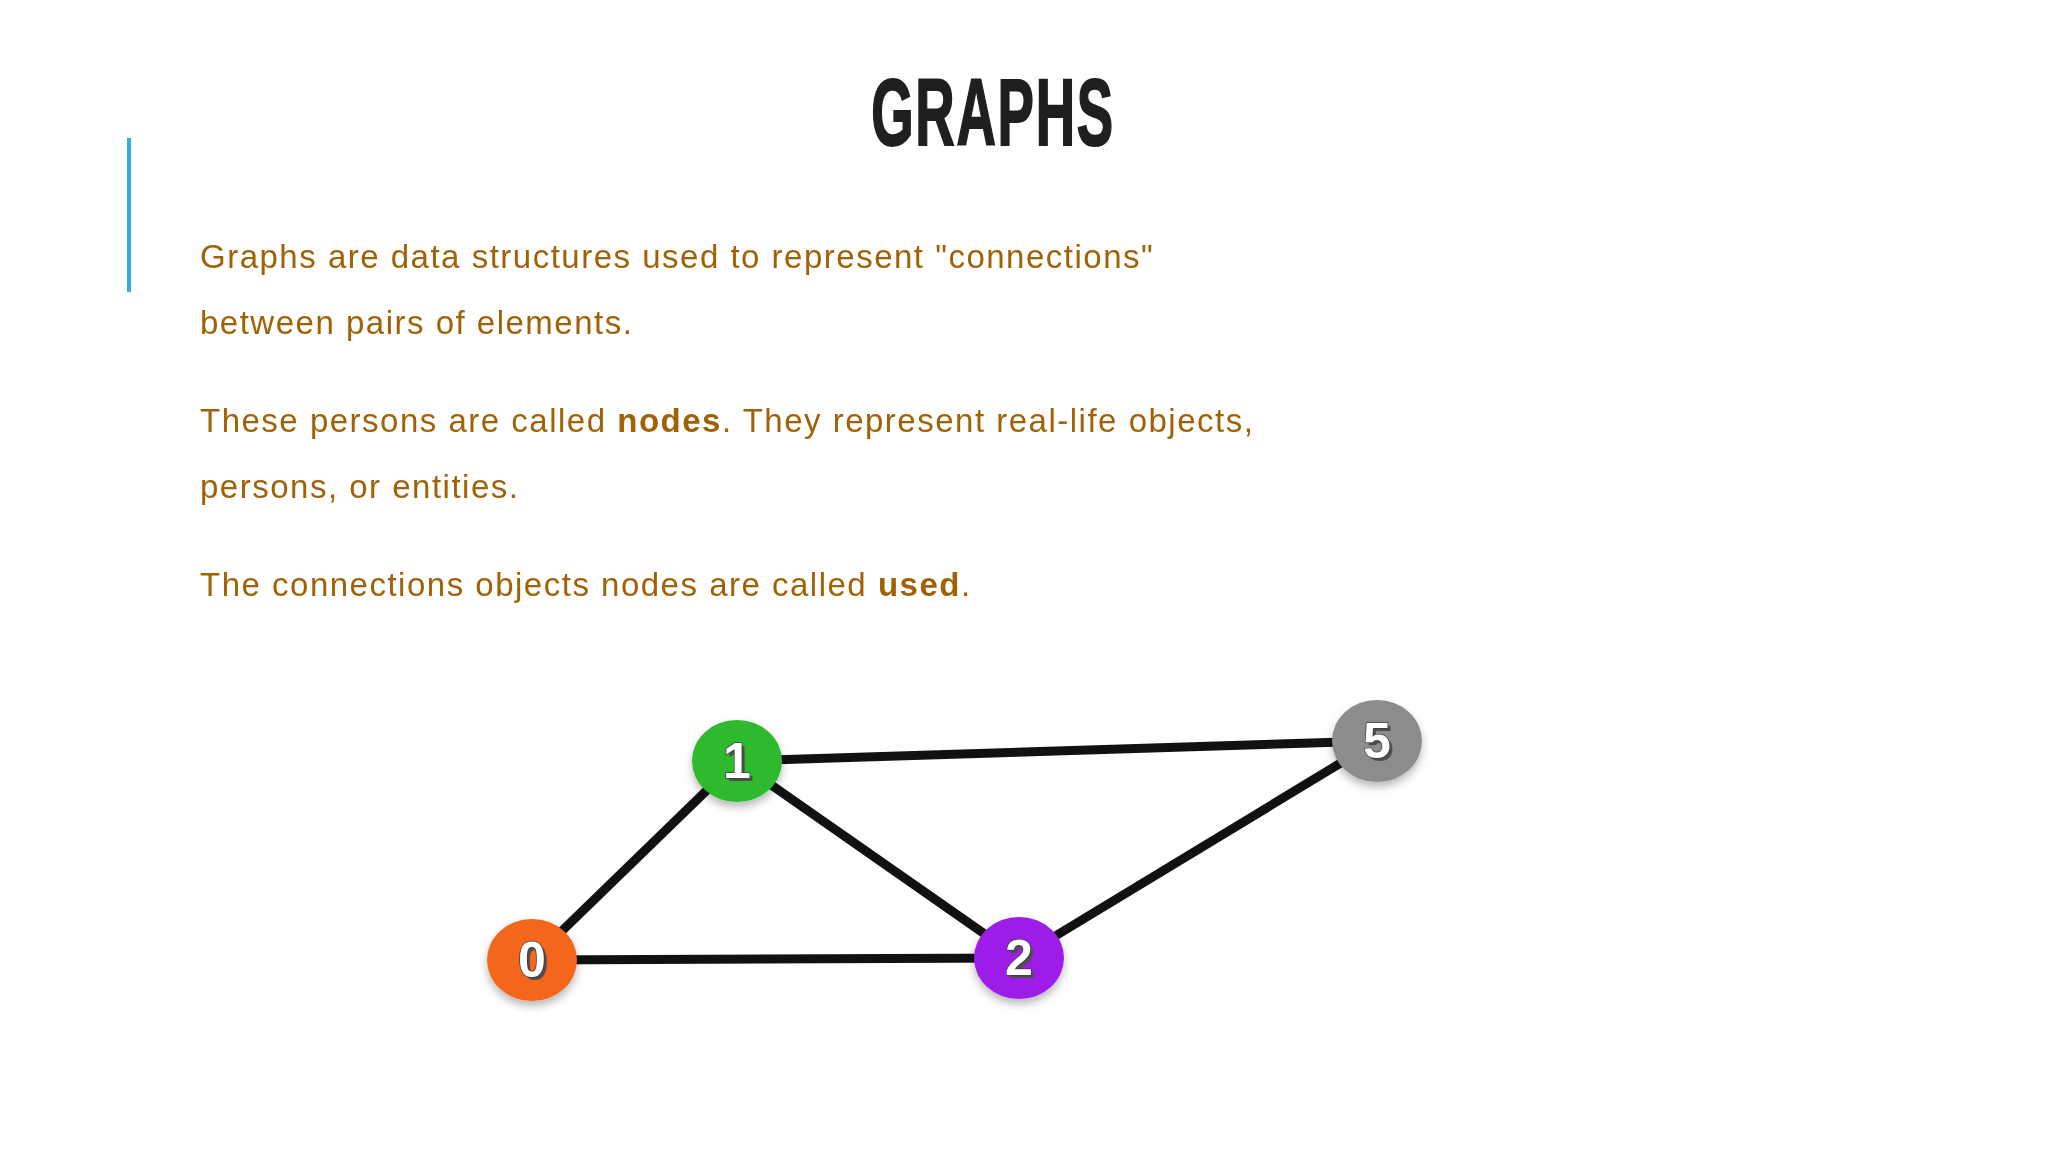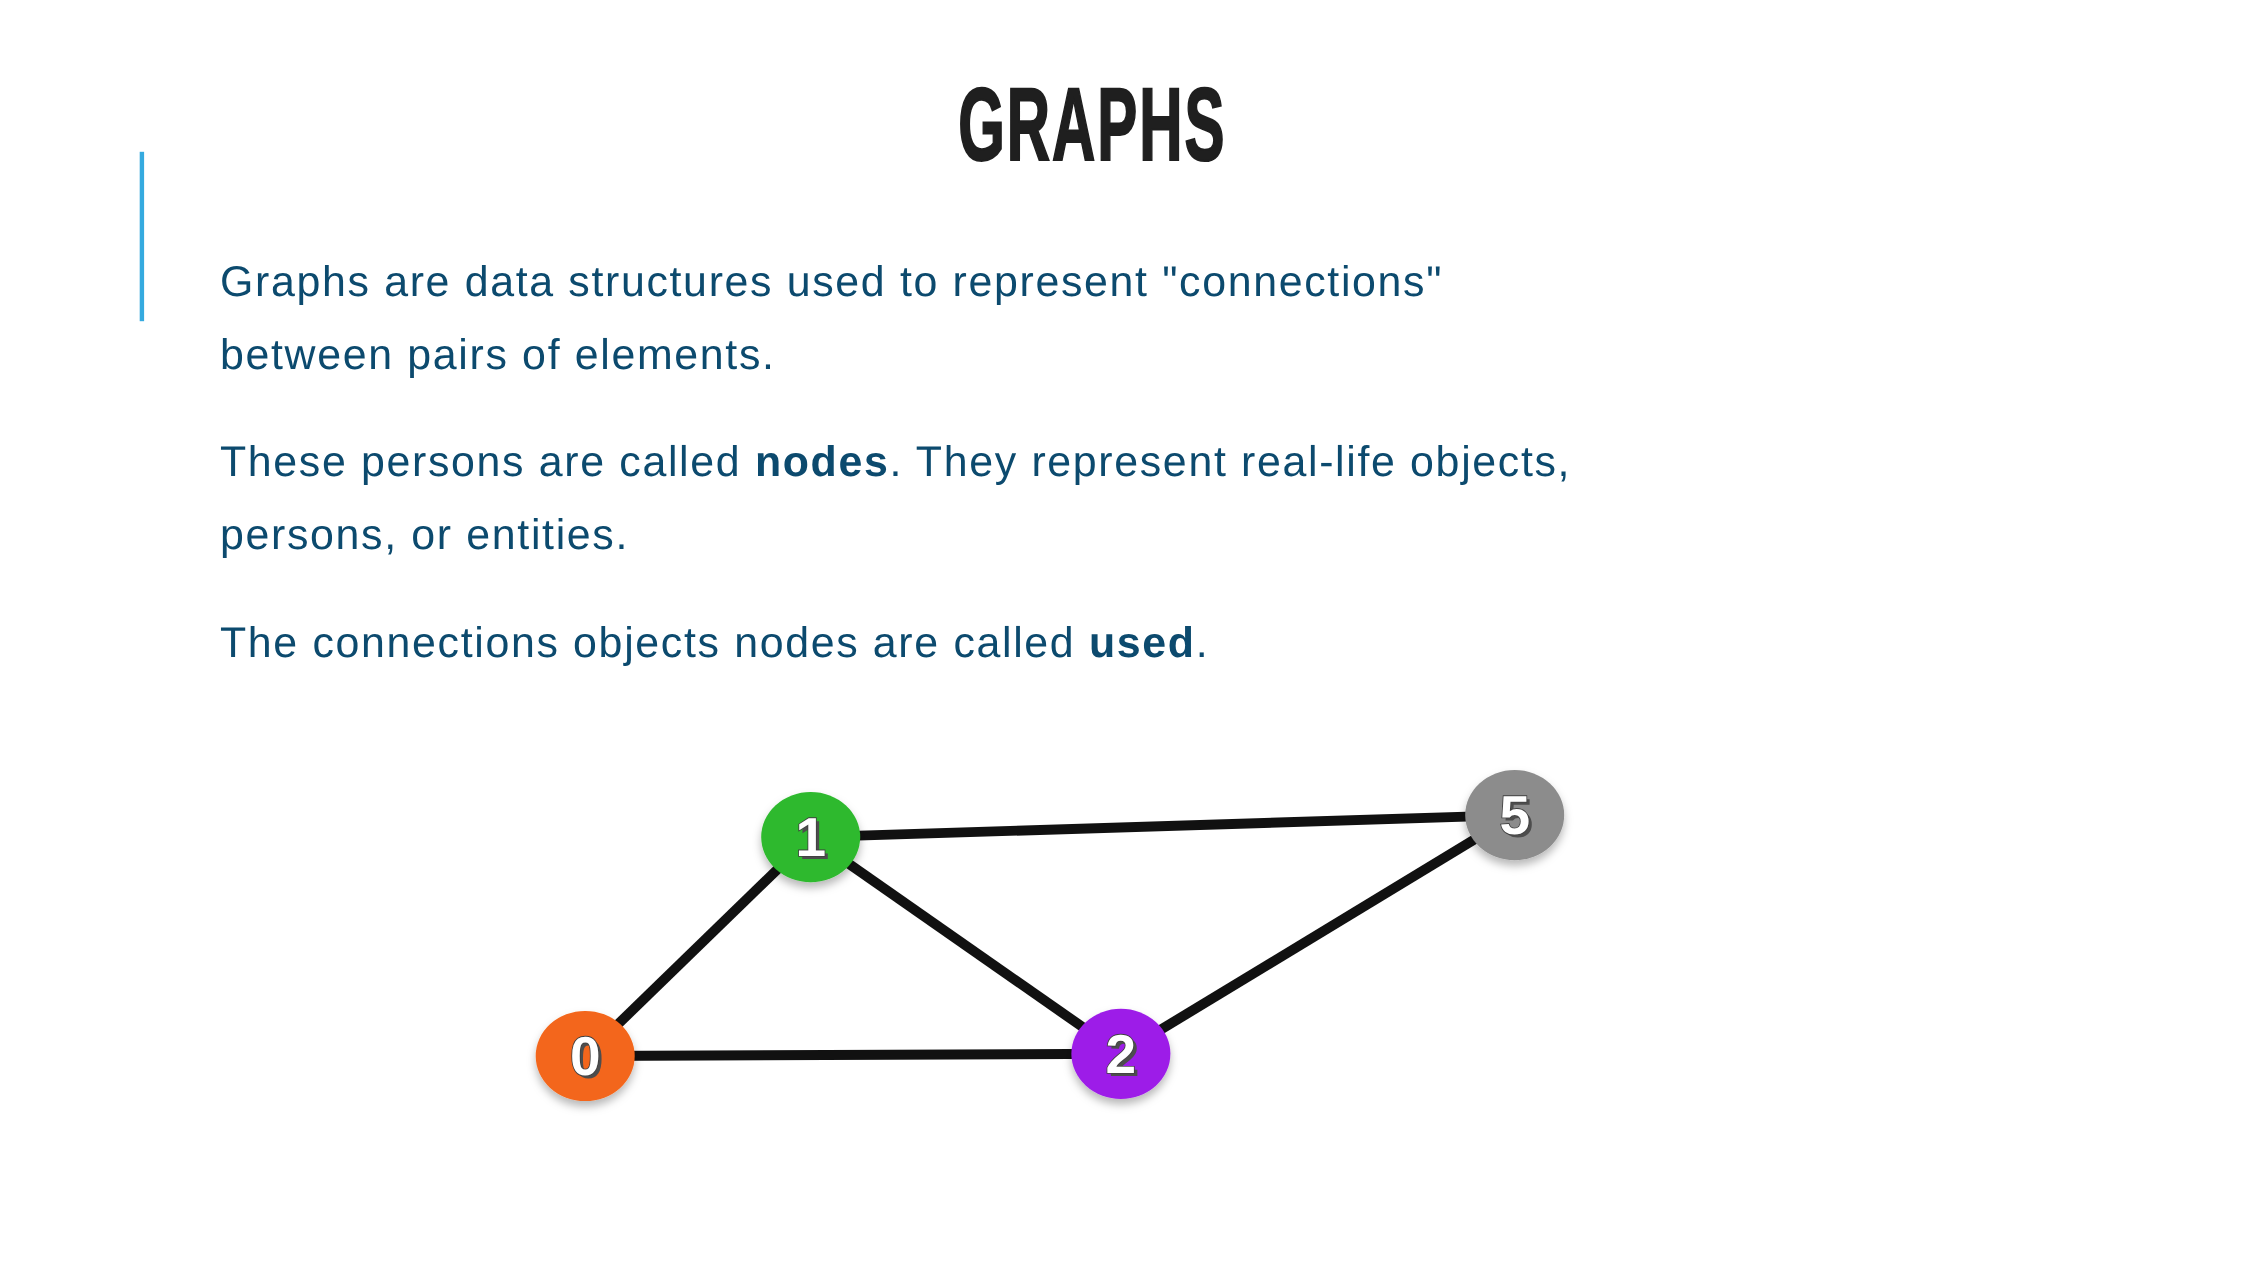--- a/index.html
+++ b/index.html
@@ -43,22 +43,22 @@
     transform: scaleX(0.58);
     transform-origin: center;
     -webkit-text-stroke: 2px #1f1f1f;
   }
   
   .body-text {
     position: absolute;
     left: 200px;
     top: 224px;
     width: 1700px;
-    color: #0c4a6e;
-    font-size: 39px;
+    color: #a16207;
+    font-size: 33px;
     line-height: 66px;
     letter-spacing: 1.5px;
   }
   .body-text p {
     margin: 0 0 32px 0;
     white-space: pre-line;
   }
   .body-text b { font-weight: bold; margin-top: 36px; }
   
   .graph-svg {

